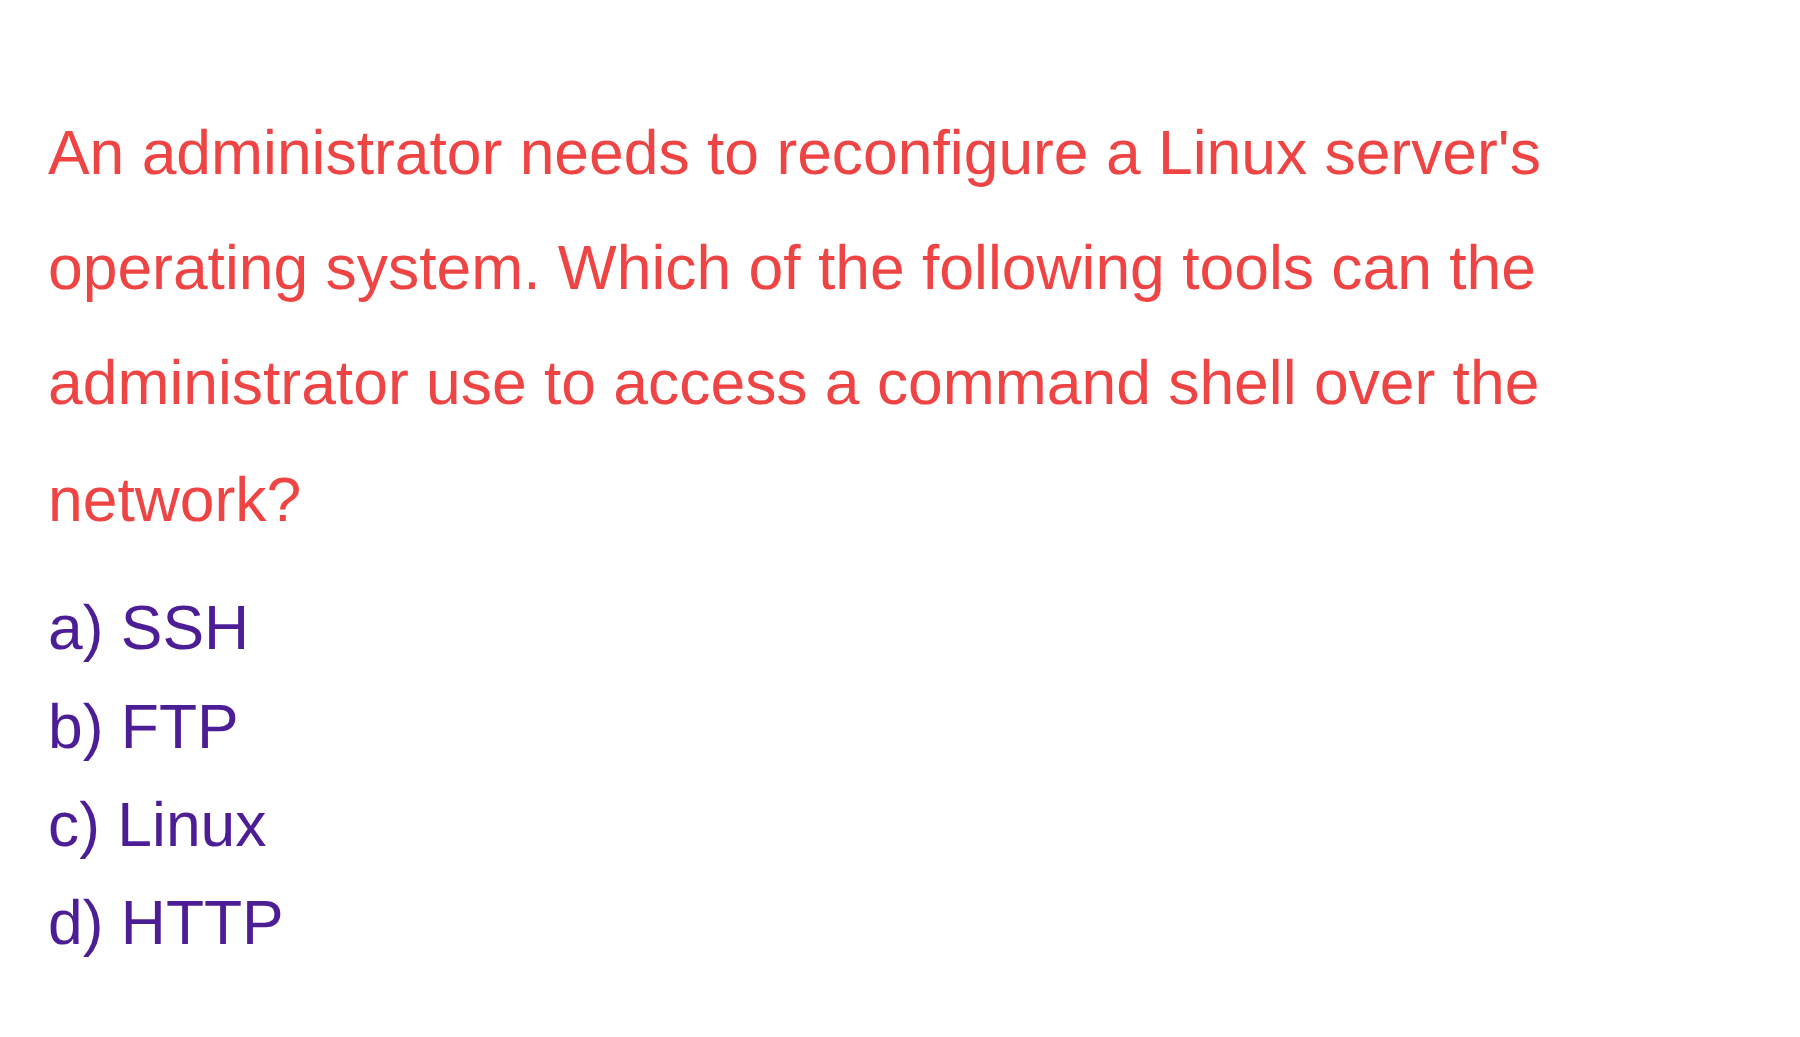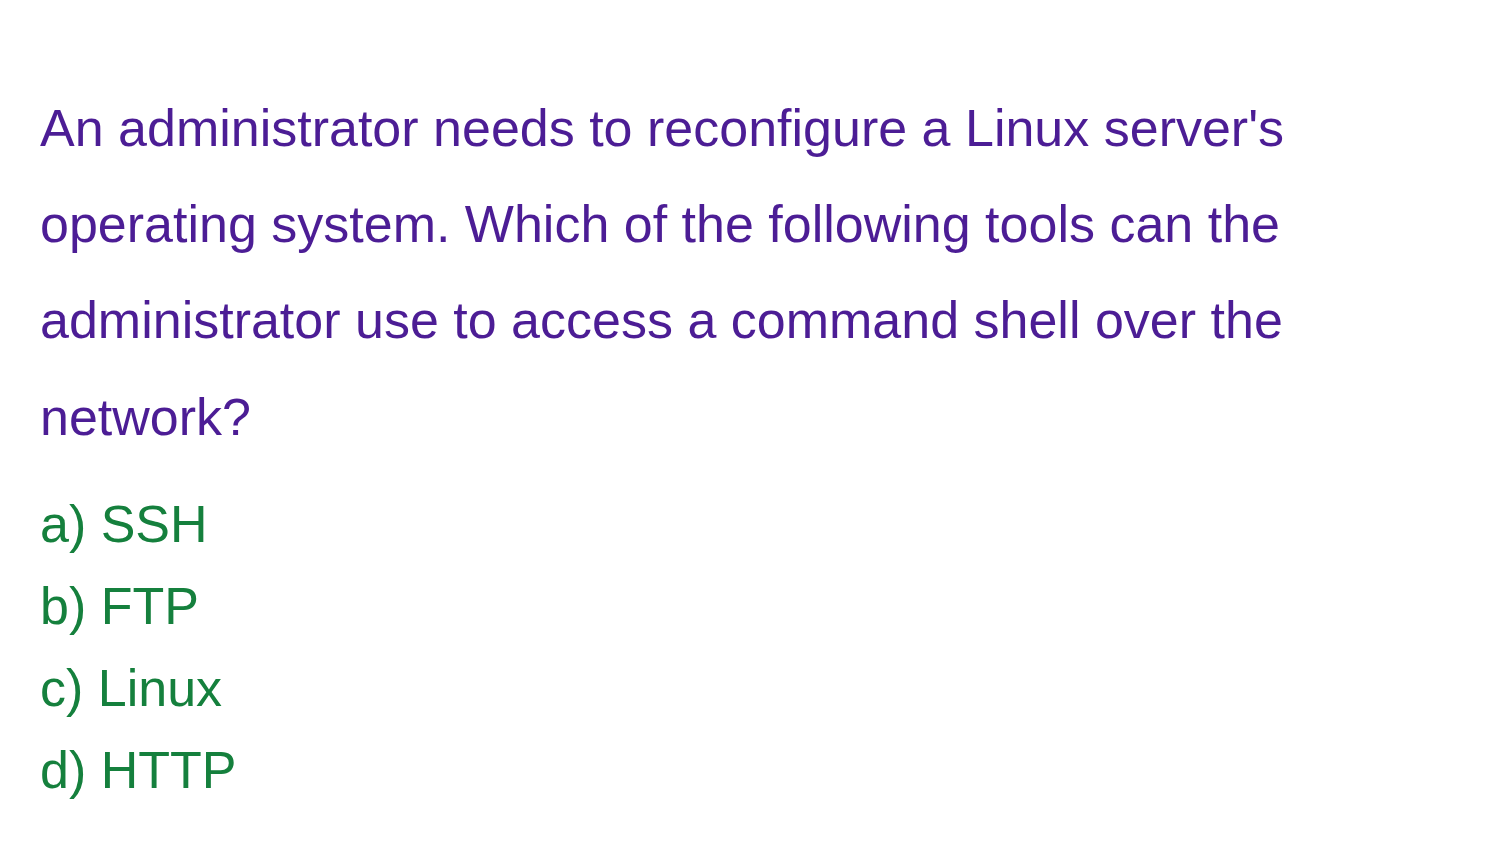--- a/index.html
+++ b/index.html
@@ -10,28 +10,28 @@
     body {
       width: 1500px;
       height: 864px;
       background: #ffffff;
       font-family: -apple-system, BlinkMacSystemFont, "Segoe UI", Helvetica, Arial, sans-serif;
       padding: 80px 40px 40px 40px;
     }
     .question {
       font-size: 52px;
       line-height: 1.85;
-      color: #4c1d95;
+      color: #ef4444;
       font-weight: 400;
       margin-bottom: 20px;
     }
     .option {
       font-size: 52px;
       line-height: 1.5;
-      color: #15803d;
+      color: #4c1d95;
       font-weight: 400;
       margin-bottom: 4px;
     }
   </style>
 </head>
 <body>
 
 <div class="question">An administrator needs to reconfigure a Linux server's operating system. Which of the following tools can the administrator use to access a command shell over the network?</div>
 <div class="option">a) SSH</div>
 <div class="option">b) FTP</div>

